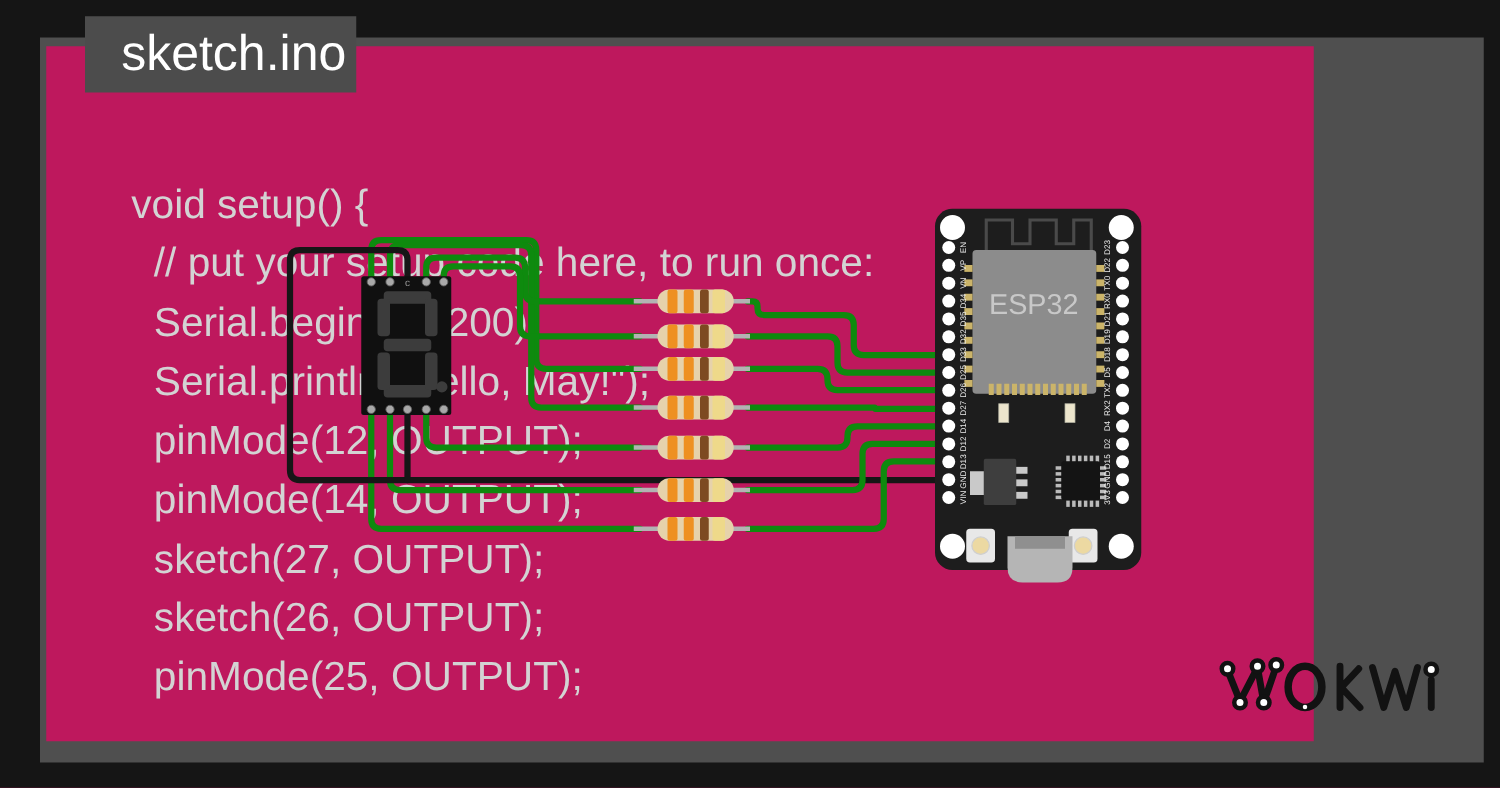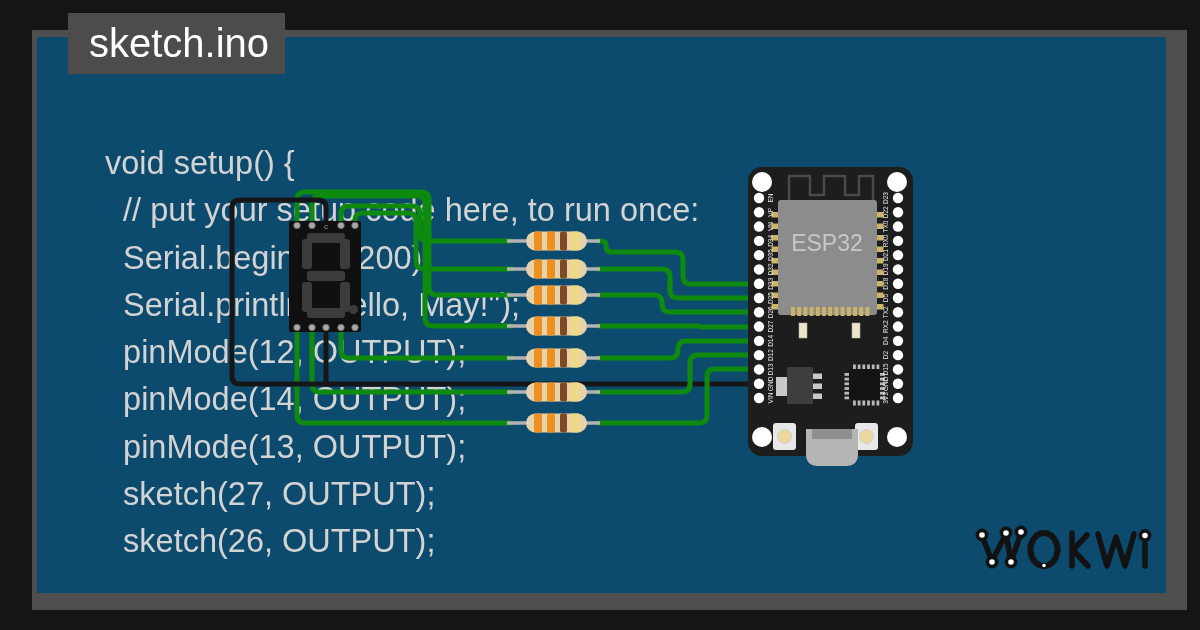--- a/index.html
+++ b/index.html
@@ -1,35 +1,35 @@
 <!DOCTYPE html>
 <html><head>
 <meta charset="utf-8">
 <style>
   html,body{margin:0;padding:0;background:#151515;}
   #stage{position:relative;width:1200px;height:630px;background:#151515;overflow:hidden;
          font-family:"Liberation Sans",sans-serif;}
   #frame-shadow{position:absolute;left:32px;top:30px;width:1155px;height:580px;background:#4f4f4f;}
-  #canvas{position:absolute;left:37px;top:37px;width:1129px;height:556px;background:#0c4a6e;overflow:hidden;}
+  #canvas{position:absolute;left:37px;top:37px;width:1014px;height:556px;background:#be185d;overflow:hidden;}
   #code{position:absolute;left:68px;top:103px;font-size:32.5px;line-height:47.3px;
         color:#d3d3d3;white-space:pre;letter-spacing:0;}
   #file-tab{position:absolute;left:68px;top:13px;width:217px;height:61px;background:#4c4c4c;
-            display:flex;align-items:center;padding-left:21px;box-sizing:border-box;}
+            display:flex;align-items:center;padding-left:21px;box-sizing:border-box;justify-content:center;}
   #file-tab span{color:#ffffff;font-size:40px;}
   #circuit{position:absolute;left:0;top:0;width:1200px;height:630px;}
   #logo{position:absolute;left:973px;top:522px;width:185px;height:55px;}
 </style>
 </head>
 <body>
 
 <div id="stage">
   <div id="frame-shadow"></div>
 
   <div id="canvas">
-    <div id="code"><div>void setup() {</div><div>  // put your setup code here, to run once:</div><div>  Serial.begin(115200);</div><div>  Serial.println("Hello, May!");</div><div>  pinMode(12, OUTPUT);</div><div>  pinMode(14, OUTPUT);</div><div>  pinMode(13, OUTPUT);</div><div>  sketch(27, OUTPUT);</div><div>  sketch(26, OUTPUT);</div></div>
+    <div id="code"><div>void setup() {</div><div>  // put your setup code here, to run once:</div><div>  Serial.begin(115200);</div><div>  Serial.println("Hello, May!");</div><div>  pinMode(12, OUTPUT);</div><div>  pinMode(14, OUTPUT);</div><div>  sketch(27, OUTPUT);</div><div>  sketch(26, OUTPUT);</div><div>  pinMode(25, OUTPUT);</div></div>
   </div>
 
   <svg id="circuit" viewBox="0 0 1200 630">
 
     <g id="layer-wires">
         <path d="M297,228 L297,200 Q297,192 305,192 L421,192 Q429,192 429,200 L429,287 Q429,295 437,295 L512,295" fill="none" stroke="#0e8a0e" stroke-width="5" stroke-linecap="round"></path>
         <path d="M312,228 L312,204 Q312,196 320,196 L417,196 Q425,196 425,204 L425,318 Q425,326 433,326 L512,326" fill="none" stroke="#0e8a0e" stroke-width="5" stroke-linecap="round"></path>
         <path d="M341,228 L341,214 Q341,206 349,206 L412,206 Q420,206 420,214 L420,233 Q420,241 428,241 L512,241" fill="none" stroke="#0e8a0e" stroke-width="5" stroke-linecap="round"></path>
         <path d="M355,228 L355,220.5 Q355,213 362.5,213 L408,213 Q416,213 416,221 L416,261 Q416,269 424,269 L512,269" fill="none" stroke="#0e8a0e" stroke-width="5" stroke-linecap="round"></path>
         <path d="M341,324 L341,350 Q341,358 349,358 L512,358" fill="none" stroke="#0e8a0e" stroke-width="5" stroke-linecap="round"></path>

